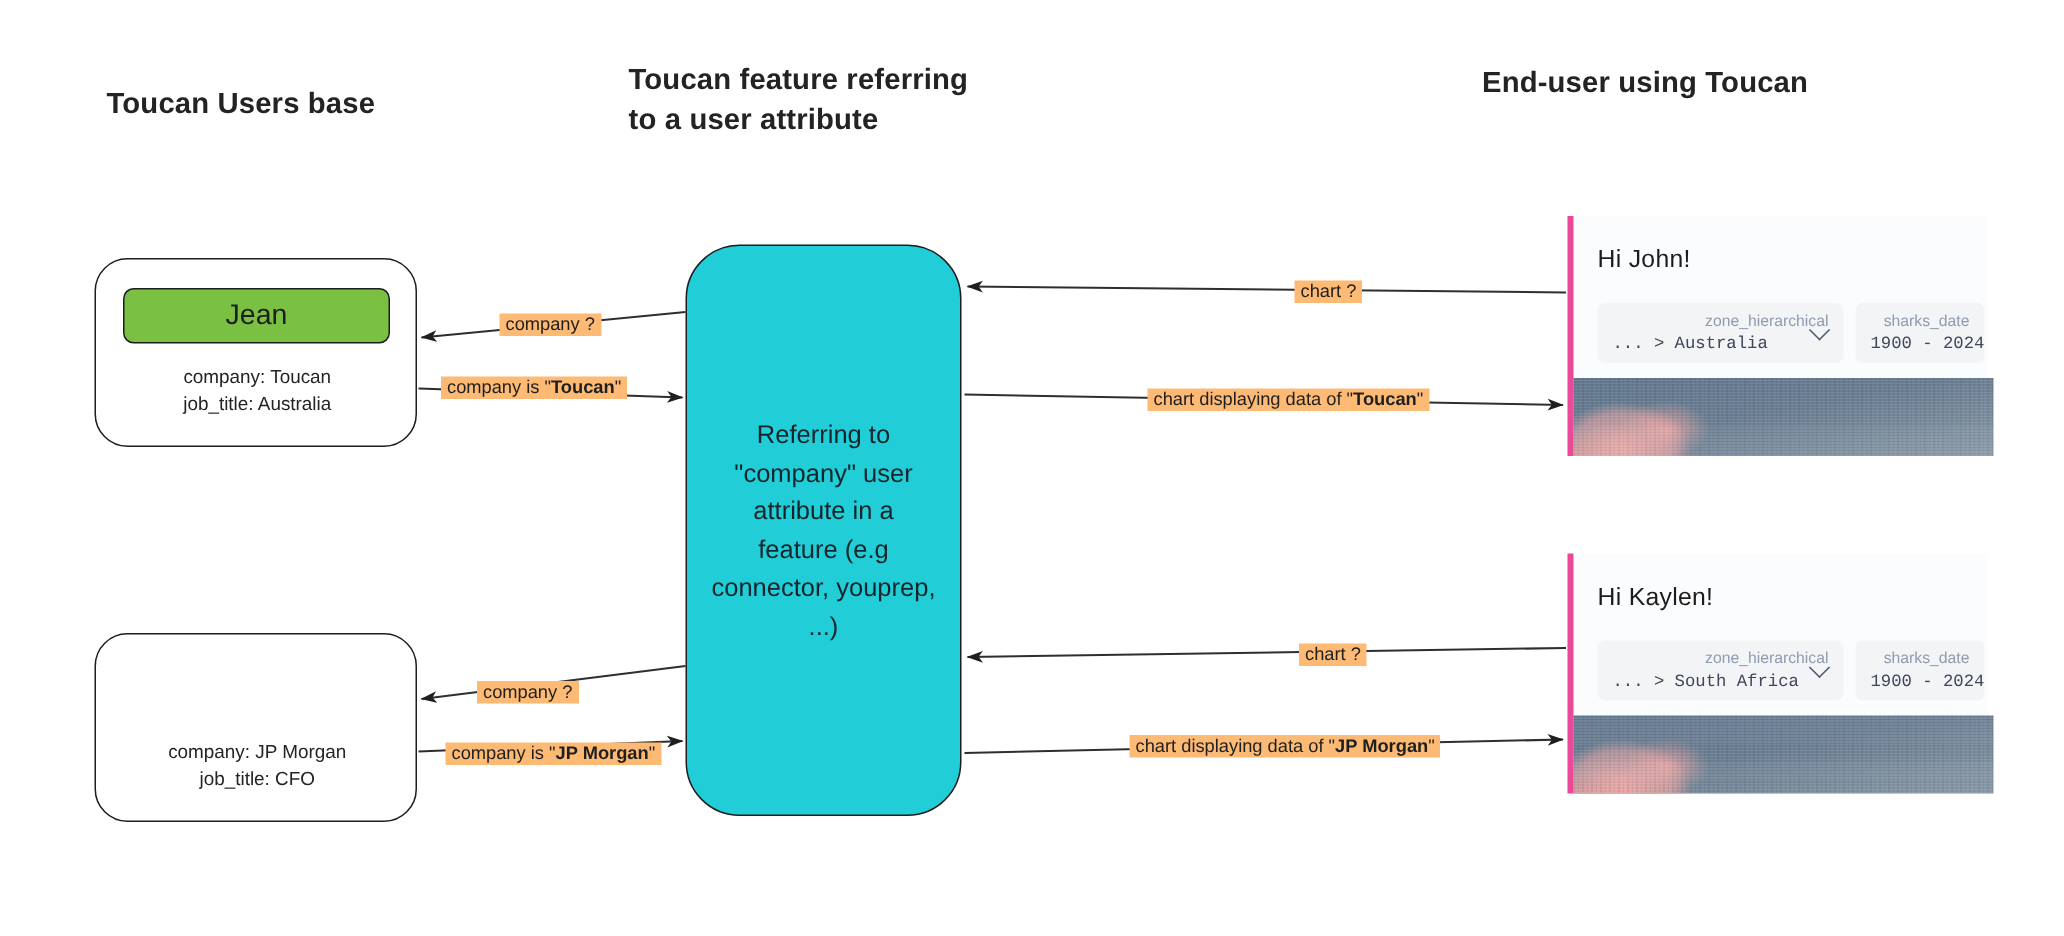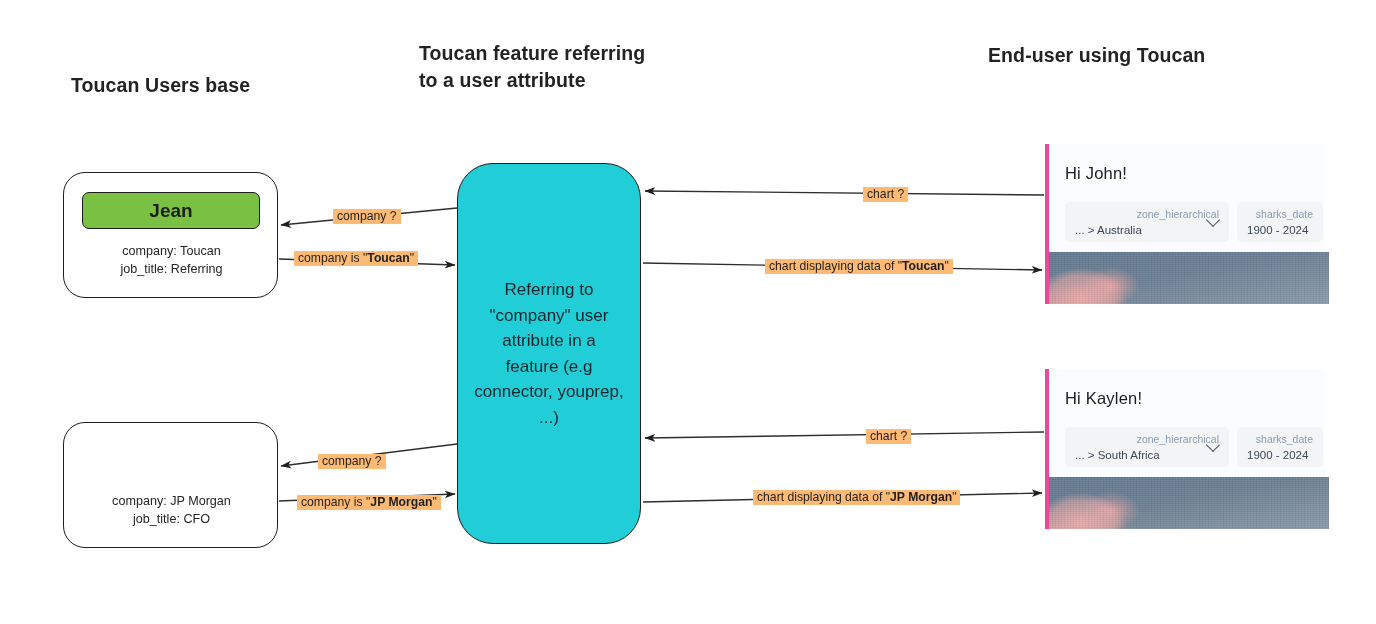--- a/index.html
+++ b/index.html
@@ -9,37 +9,37 @@
     position:relative;overflow:hidden;
     -webkit-font-smoothing:antialiased;
   }
   .stage{position:absolute;left:0;top:0;width:1376px;height:624px;}
 
   
   .col-head{
     position:absolute;font-weight:bold;color:#232323;
     font-size:19.5px;line-height:27px;letter-spacing:.1px;
   }
-  #head-users{left:71px;top:72px;}
+  #head-users{left:71px;top:56px;}
   #head-feature{left:419px;top:40px;width:300px;}
   #head-enduser{left:988px;top:42px;}
 
   
   .user-card{
     position:absolute;width:215px;height:126px;
     background:#ffffff;border:1.6px solid #1d1d1d;border-radius:22px;
     box-sizing:border-box;
   }
   #card-jean{left:63px;top:172px;}
   #card-kaylen{left:63px;top:422px;}
   .user-chip{
     position:absolute;left:18px;top:19px;width:178px;height:37px;
     border-radius:7px;border:1.4px solid #1d1d1d;box-sizing:border-box;
     display:flex;align-items:center;justify-content:center;
-    font-size:19px;color:#1d1d1d;font-weight:bold;
+    font-size:19px;color:#1d1d1d;
   }
   .chip-green{background:#7ac143;}
   .chip-amber{background:#ffc20e;}
   .user-meta{
     position:absolute;left:0;top:69px;width:215px;text-align:center;
     font-size:12.6px;line-height:18px;color:#242424;
   }
 
   
   #feature-box{
@@ -63,21 +63,21 @@
     letter-spacing:.2px;
   }
   .filters{position:absolute;left:16px;top:58px;display:flex;gap:8px;}
   .filter{
     background:#f2f4f6;border-radius:5px;height:40px;box-sizing:border-box;
     padding:5px 10px 0 10px;position:relative;
   }
   .filter.wide{width:164px;}
   .filter.narrow{width:86px;}
   .f-label{font-size:10.5px;color:#8e9bb0;line-height:15px;white-space:nowrap;text-align:right;}
-  .f-value{font-size:11.5px;color:#3d4758;line-height:16px;white-space:nowrap;}
+  .f-value{font-size:11.5px;color:#3d4758;line-height:16px;white-space:nowrap;font-family:Liberation Mono, monospace;}
   .chev{
     position:absolute;right:11px;top:13px;width:9px;height:9px;
     border-right:1.8px solid #4a5568;border-bottom:1.8px solid #4a5568;
     transform:rotate(45deg);
   }
   .dash-img{
     position:absolute;left:0;bottom:0;width:280px;height:52px;
     background:
       radial-gradient(ellipse 60px 40px at 32px 46px, rgba(236,170,168,.95) 0%, rgba(236,170,168,.55) 55%, rgba(236,170,168,0) 75%),
       radial-gradient(ellipse 40px 26px at 62px 34px, rgba(229,162,162,.9) 0%, rgba(229,162,162,0) 72%),
@@ -109,21 +109,21 @@
   <div class="col-head" id="head-feature">
     <div>Toucan feature referring</div>
     <div>to a user attribute</div>
   </div>
   <div class="col-head" id="head-enduser">End-user using Toucan</div>
 
   <div class="user-card" id="card-jean">
     <div class="user-chip chip-green">Jean</div>
     <div class="user-meta">
       <div>company: Toucan</div>
-      <div>job_title: Referring</div>
+      <div>job_title: Australia</div>
     </div>
   </div>
 
   <div class="user-card" id="card-kaylen">
     <div class="user-meta">
       <div>company: JP Morgan</div>
       <div>job_title: CFO</div>
     </div>
   </div>
 

